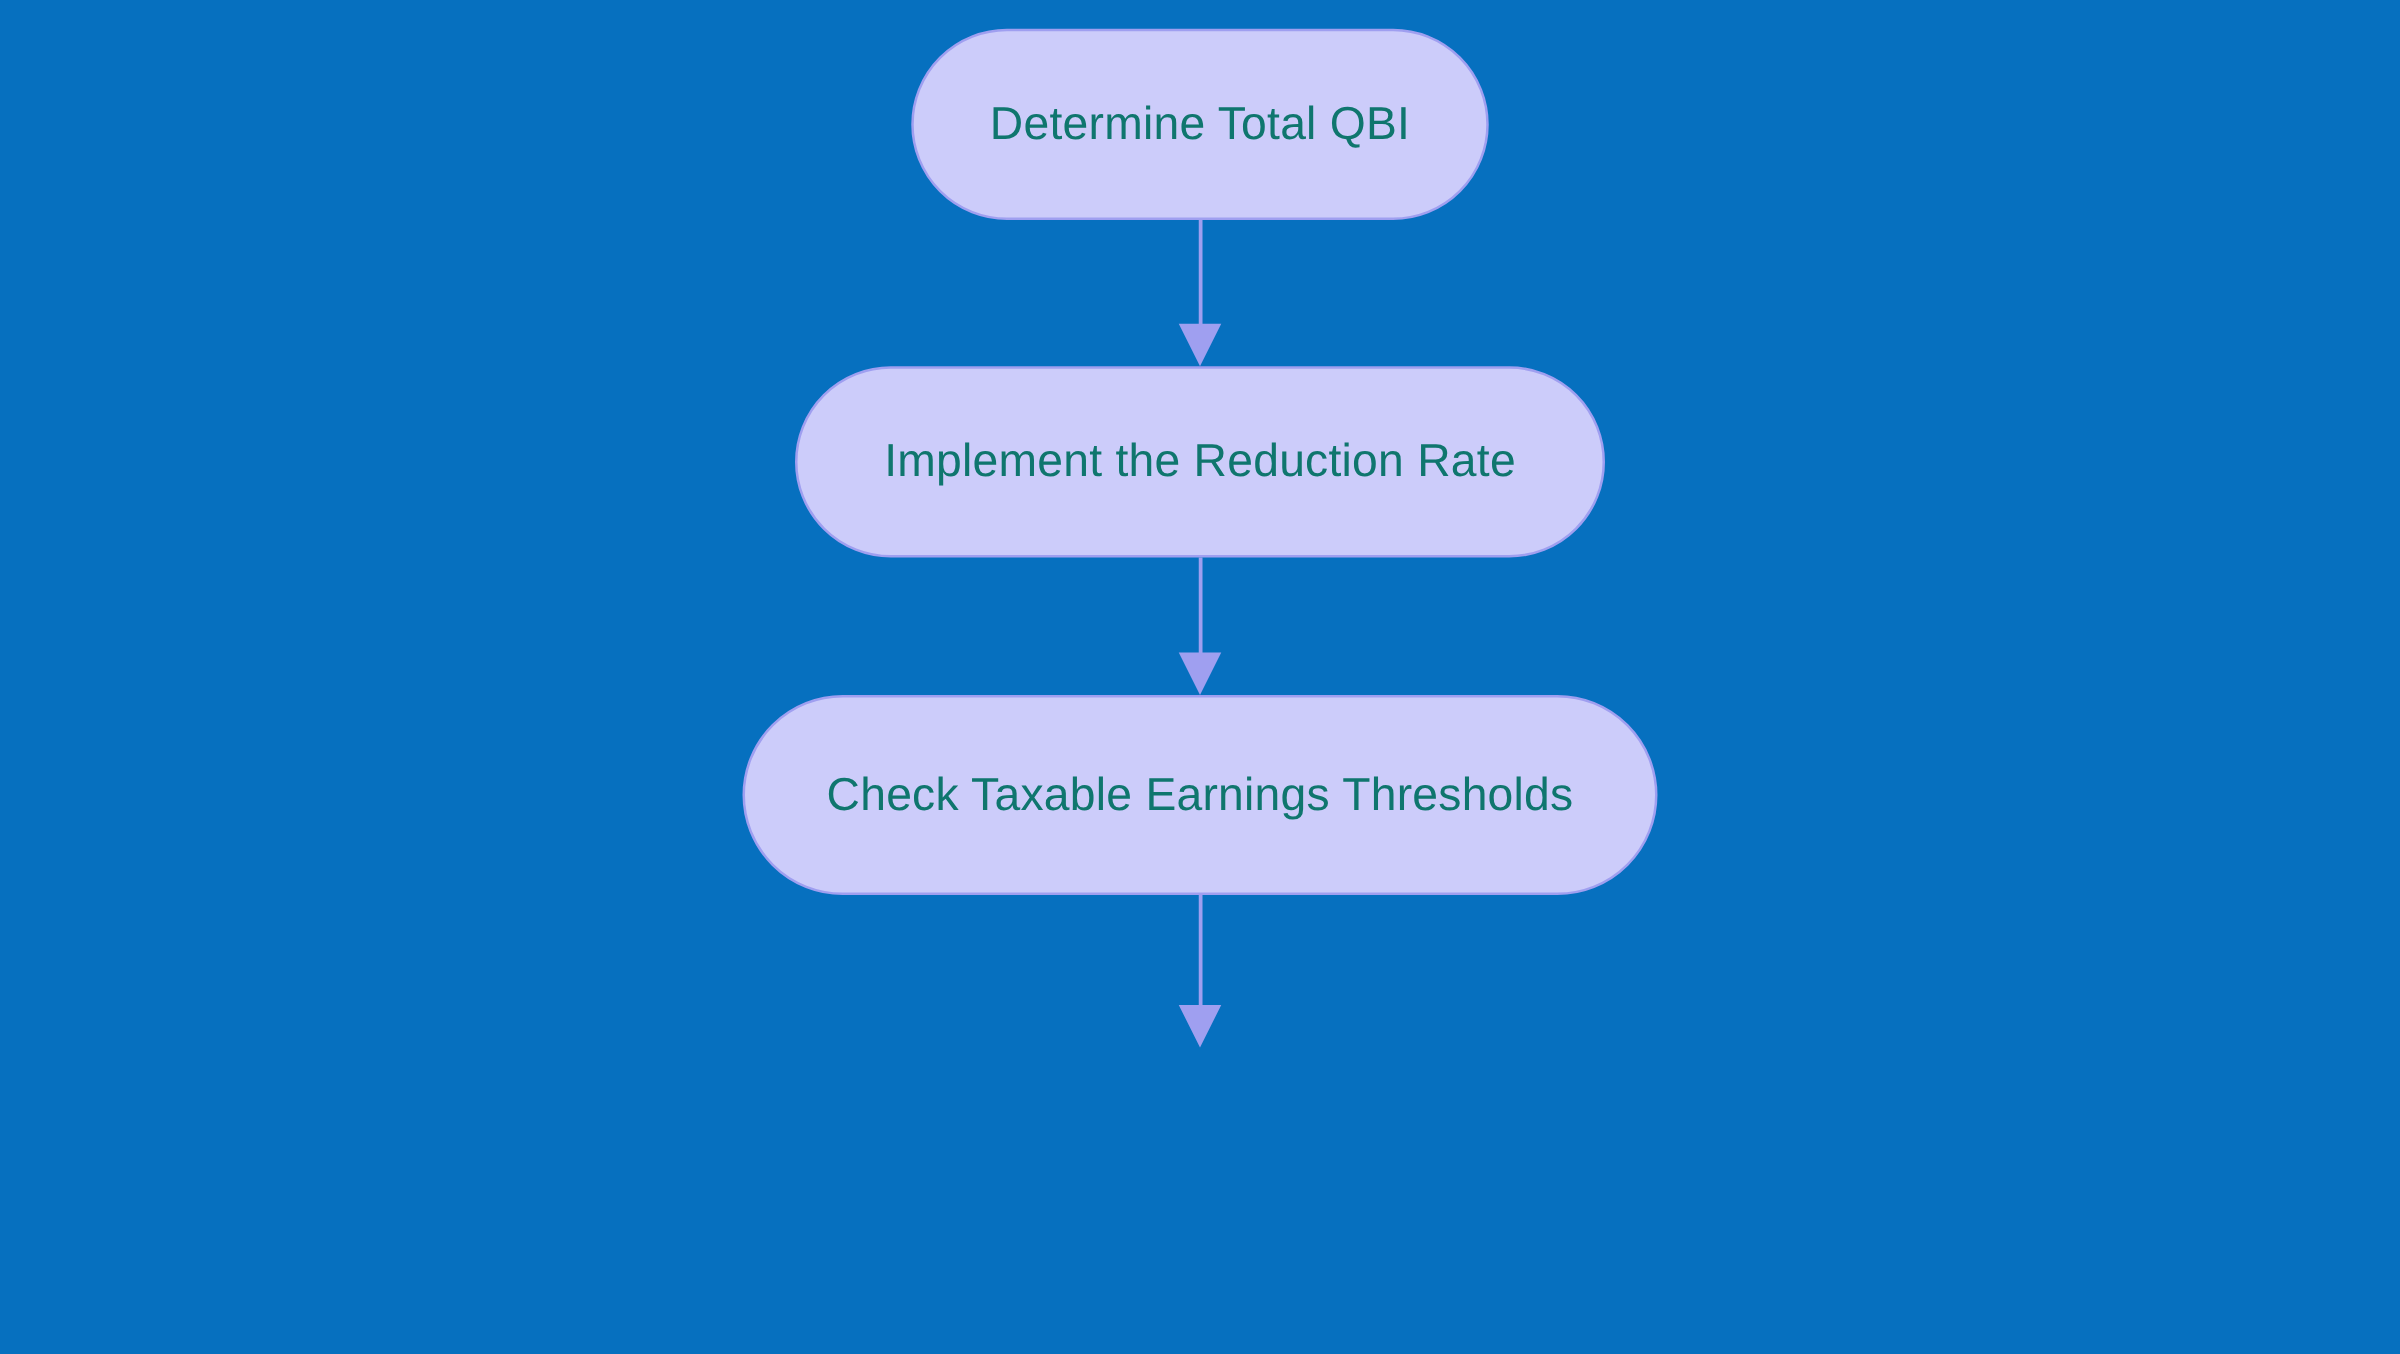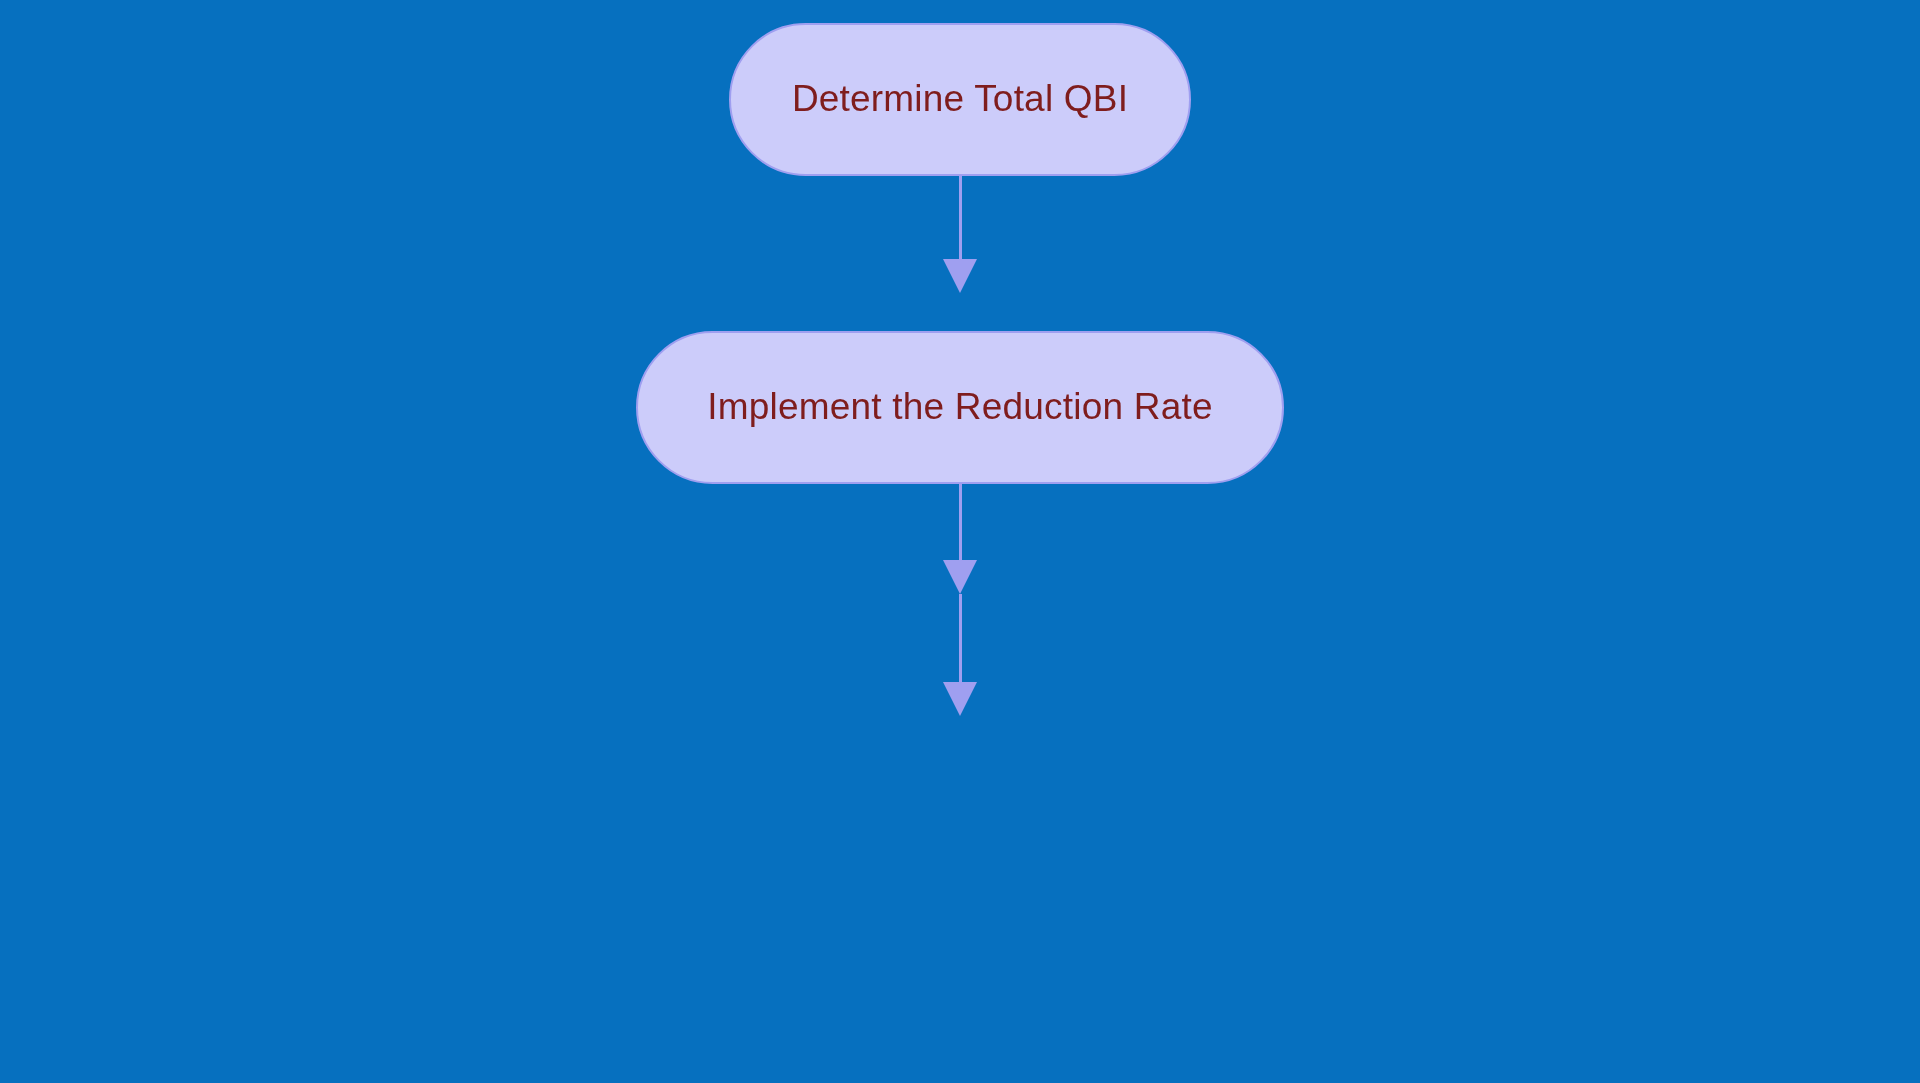--- a/index.html
+++ b/index.html
@@ -33,34 +33,34 @@
   .node {
     position: relative;
     box-sizing: border-box;
     background: #ccccfa;
     border: 2px solid #9f9ff0;
     border-radius: 9999px;
     display: flex;
     align-items: center;
     justify-content: center;
     text-align: center;
-    color: #7f1d1d;
+    color: #0f766e;
     font-family: "Liberation Sans", sans-serif;
     font-size: 37px;
     font-weight: 400;
     letter-spacing: 0.2px;
     white-space: nowrap;
     padding: 0 64px;
   }
   .node-label {
     display: block;
     line-height: 1.1;
   }
   .node-0 { width: 462px; height: 153px; margin-top: 23px; }
-  .node-1 { width: 648px; height: 153px; margin-top: 38px; }
+  .node-1 { width: 648px; height: 153px; }
   .node-2 { width: 732px; height: 160px; }
   .node-3 { width: 508px; height: 160px; }
 
   .connector {
     position: relative;
     width: 60px;
     display: flex;
     flex-direction: column;
     align-items: center;
     justify-content: flex-start;
@@ -101,20 +101,23 @@
 
     <div class="node node-1">
       <span class="node-label">Implement the Reduction Rate</span>
     </div>
 
     <div class="connector conn-1">
       <div class="conn-line"></div>
       <div class="conn-head"></div>
     </div>
 
+    <div class="node node-2">
+      <span class="node-label">Check Taxable Earnings Thresholds</span>
+    </div>
 
     <div class="connector conn-2">
       <div class="conn-line"></div>
       <div class="conn-head"></div>
     </div>
 
 
   </div>
 </div>
 

